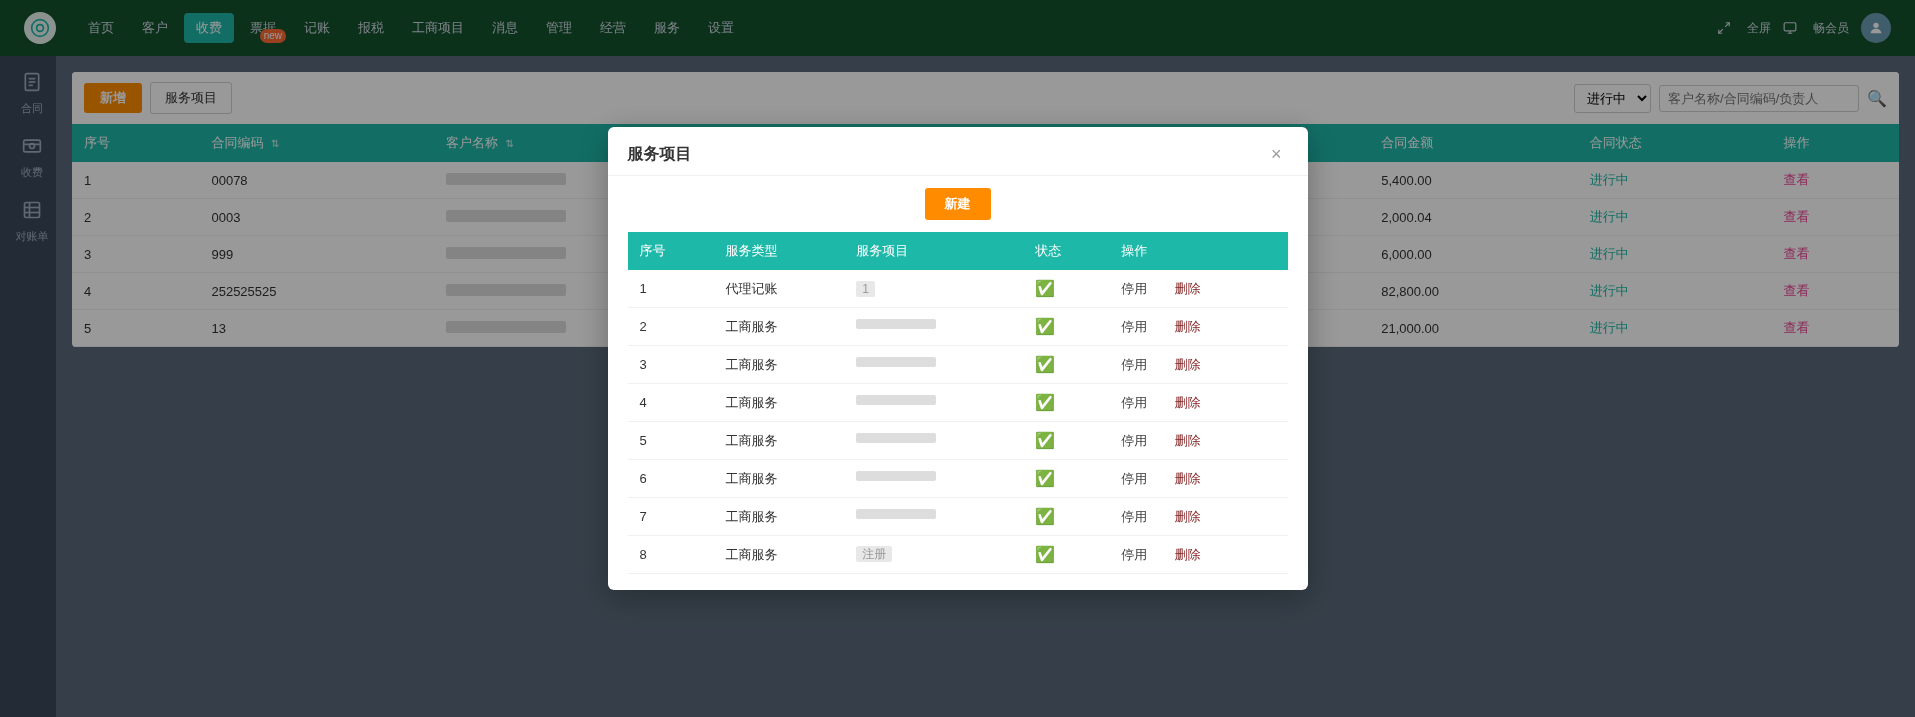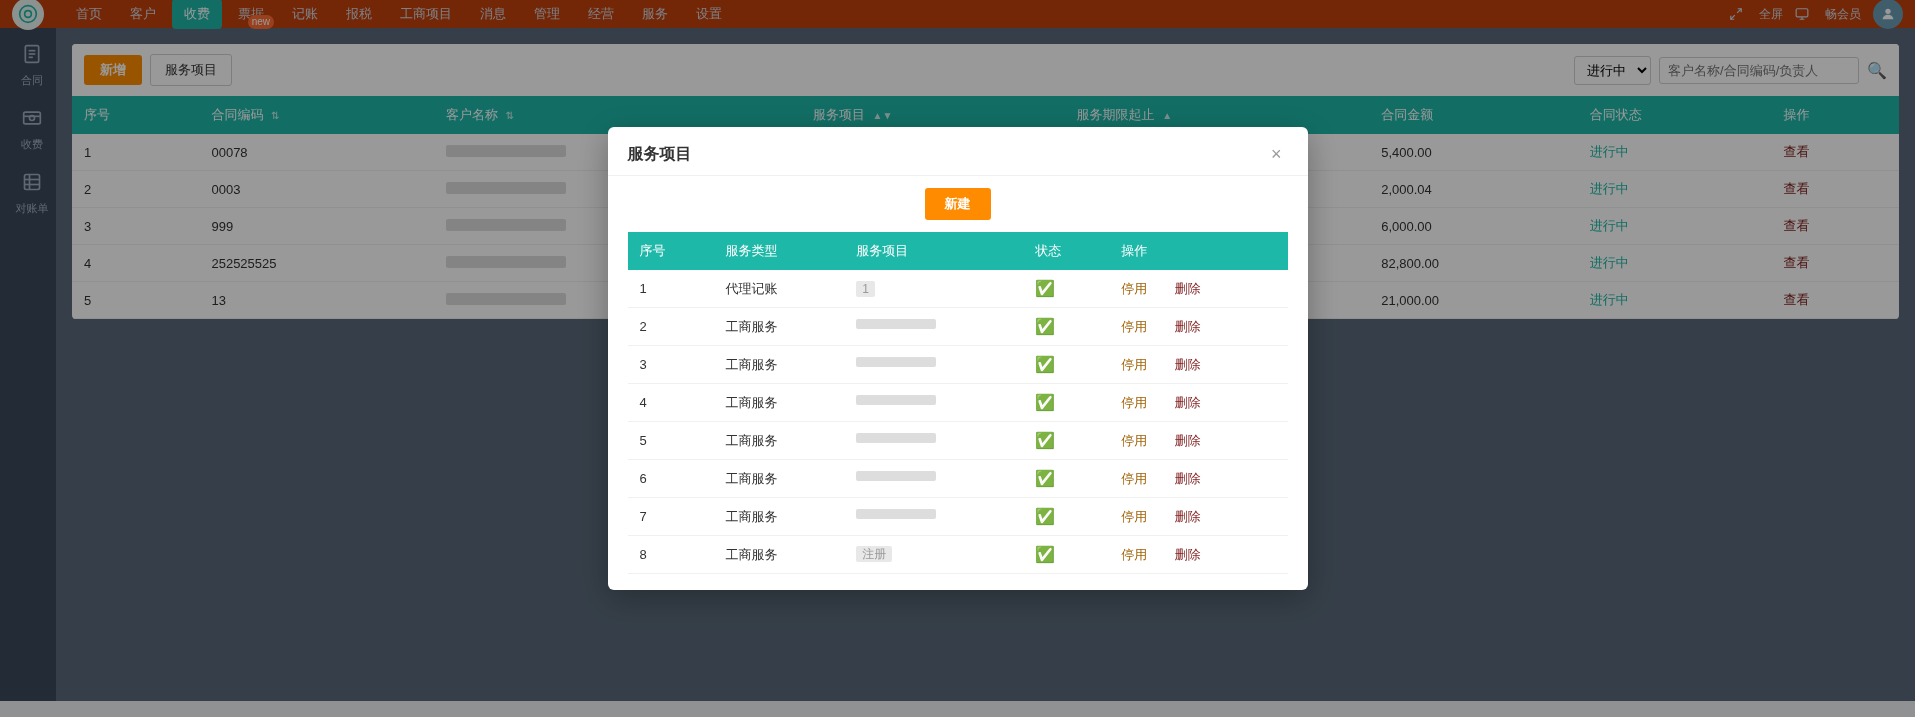--- a/index.html
+++ b/index.html
@@ -1,21 +1,21 @@
 <!DOCTYPE html>
 <html><head>
   <meta charset="utf-8">
   <style>
     * { box-sizing: border-box; margin: 0; padding: 0; }
     body { font-family: "Microsoft YaHei", "PingFang SC", Arial, sans-serif; font-size: 13px; background: #f0f2f5; }
 
     
     .top-nav {
       display: flex; align-items: center;
-      background: #c2410c; height: 28px; padding: 0 12px;
+      background: #14532d; height: 56px; padding: 0 24px;
       position: relative; z-index: 100;
     }
     .top-nav-logo {
       width: 32px; height: 32px; border-radius: 50%;
       background: #e8f4f1; display: flex; align-items: center; justify-content: center;
       margin-right: 20px; flex-shrink: 0;
     }
     .top-nav-logo svg { width: 20px; height: 20px; }
     .top-nav-items { display: flex; align-items: center; gap: 4px; flex: 1; }
     .nav-item {
@@ -93,21 +93,21 @@
     .data-table th {
       padding: 10px 12px; text-align: left; font-weight: normal;
       font-size: 13px; white-space: nowrap;
     }
     .data-table tbody tr { border-bottom: 1px solid #f0f0f0; }
     .data-table td { padding: 9px 12px; font-size: 13px; color: #333; }
     .data-table .sort-icon { font-size: 10px; margin-left: 4px; color: rgba(255,255,255,0.8); }
     .blurred { color: #ccc; background: #ddd; border-radius: 2px; display: inline-block; min-width: 60px; height: 12px; }
     .blurred-wide { min-width: 120px; }
     .status-badge { color: #1eb8a8; font-size: 13px; }
-    .action-link { color: #7f1d1d; cursor: pointer; }
+    .action-link { color: #ec4899; cursor: pointer; }
 
     
     .modal-overlay {
       position: fixed; top: 0; left: 0; right: 0; bottom: 0;
       background: rgba(0,0,0,0.4); z-index: 200;
       display: flex; align-items: center; justify-content: center;
     }
     .modal {
       background: #fff; border-radius: 6px;
       width: 700px; max-height: 580px;
@@ -132,21 +132,21 @@
     .modal-table-wrap { flex: 1; overflow-y: auto; padding: 0 20px 16px 20px; }
     .modal-table { width: 100%; border-collapse: collapse; }
     .modal-table thead tr { background: #1eb8a8; }
     .modal-table th {
       padding: 10px 12px; text-align: left; color: #fff;
       font-weight: normal; font-size: 13px;
     }
     .modal-table tbody tr { border-bottom: 1px solid #f0f0f0; }
     .modal-table td { padding: 9px 12px; font-size: 13px; color: #333; }
     .check-icon { color: #1eb8a8; font-size: 16px; }
-    .action-stop { color: #a16207; cursor: pointer; margin-right: 24px; }
+    .action-stop { color: #404040; cursor: pointer; margin-right: 24px; }
     .action-delete { color: #7f1d1d; cursor: pointer; }
   </style>
 </head>
 <body>
 
 <nav class="top-nav">
   <div class="top-nav-logo">
     <svg viewBox="0 0 24 24" fill="none" stroke="#1eb8a8" stroke-width="2">
       <path d="M12 2C6 2 2 7 2 12s4 10 10 10 10-5 10-10S18 2 12 2z"></path>
       <path d="M8 12c0-2 1.5-4 4-4s4 2 4 4-1.5 4-4 4-4-2-4-4z"></path>

